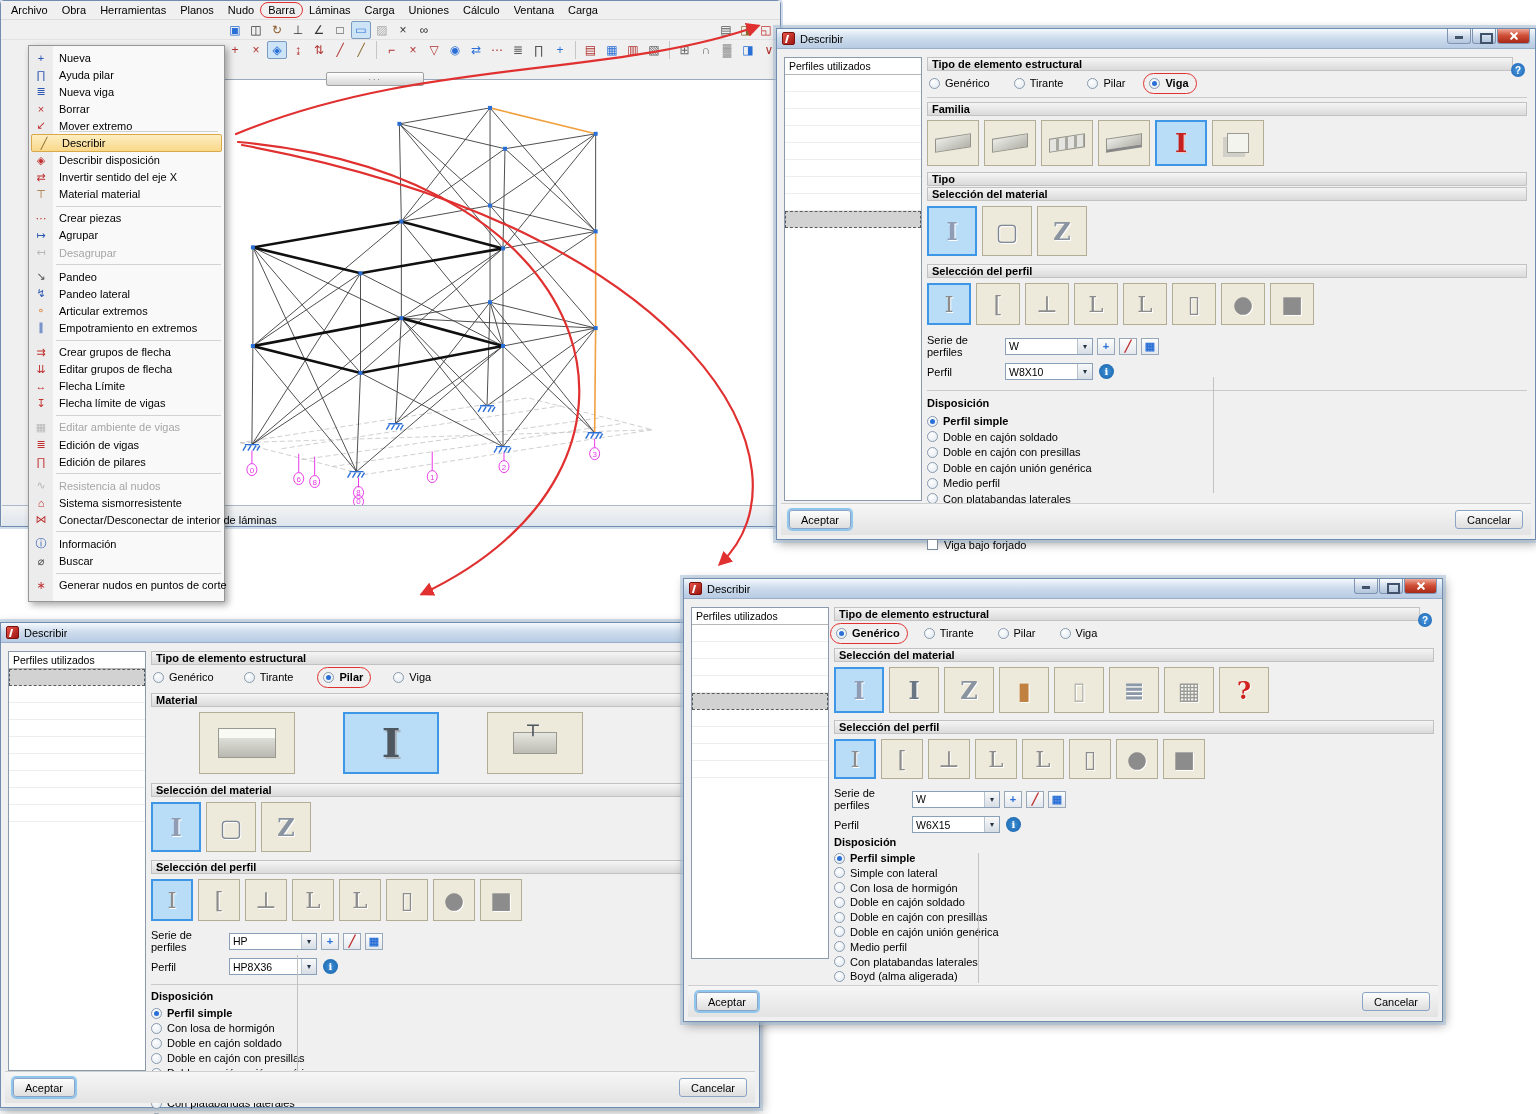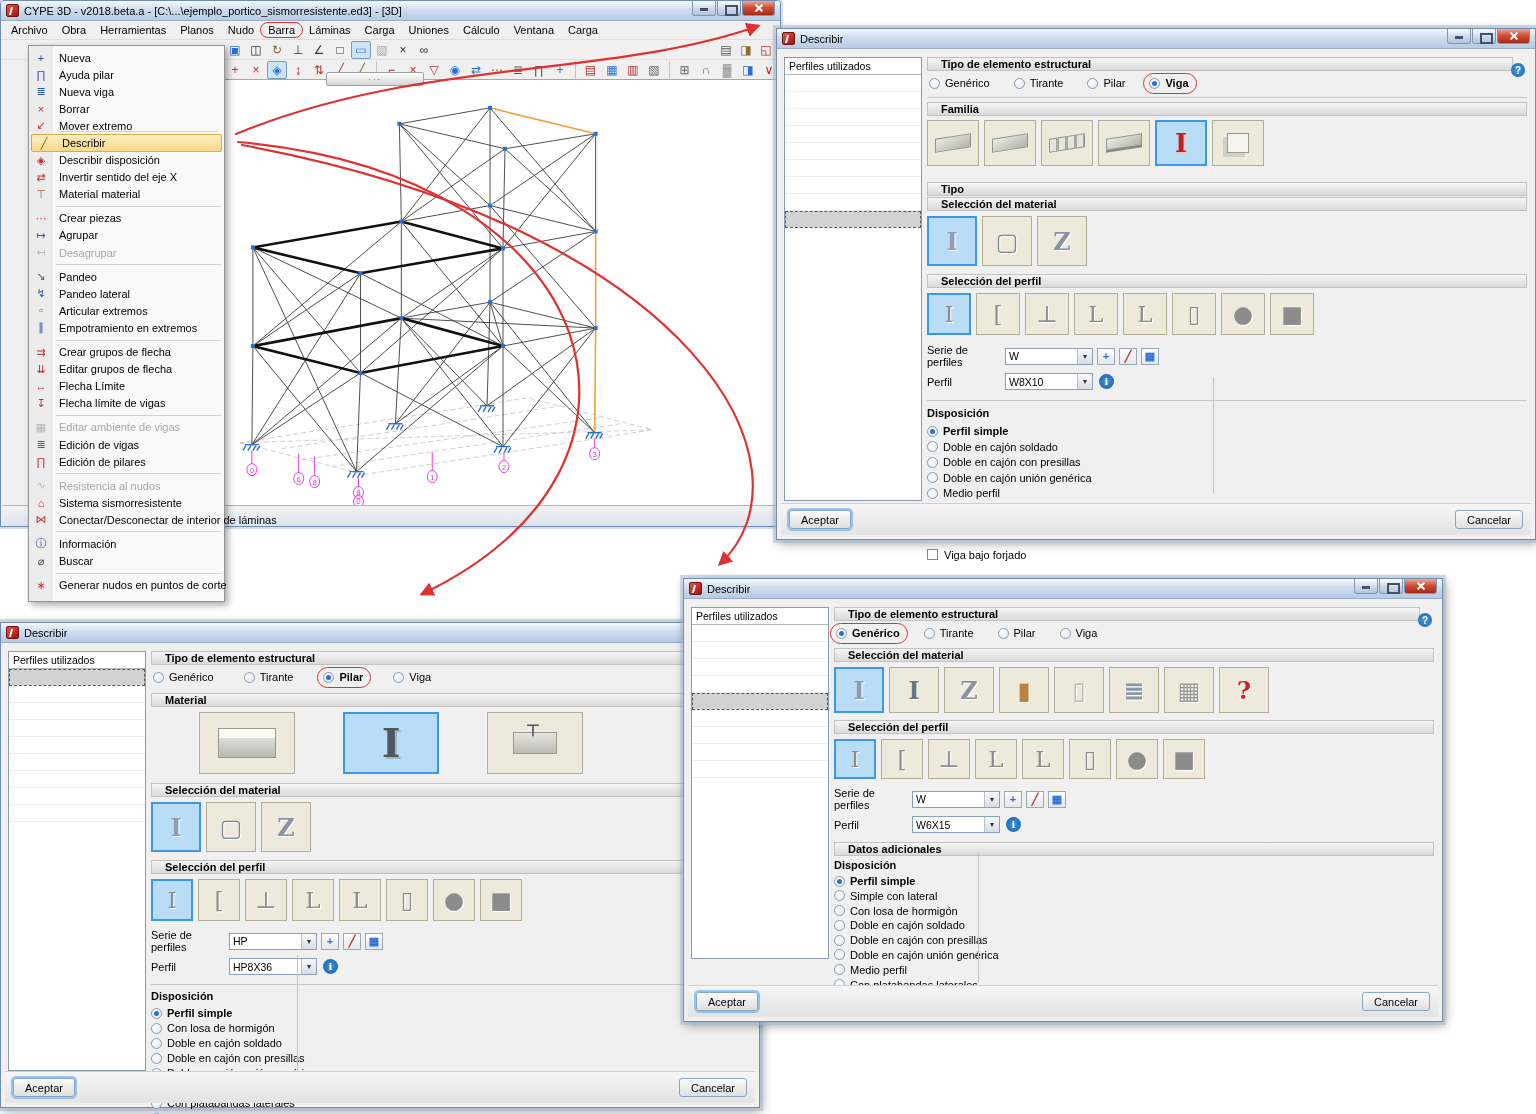--- a/index.html
+++ b/index.html
@@ -47,21 +47,21 @@
   .dialog{position:absolute;background:#f0f0f0;border:1px solid #708cae}
   #dialog1{left:776px;top:28px;width:760px;height:512px;z-index:30}
   #dialog2{left:0;top:622px;width:760px;height:486px;z-index:10}
   #dialog3{left:683px;top:578px;width:760px;height:444px;z-index:20}
   .dlg-body{position:absolute;left:0;right:0;top:20px;bottom:0}
   .plist{position:absolute;left:7px;top:8px;width:138px;background:#fff;border:1px solid #8b9bab}
   .plist-h{height:17px;line-height:17px;padding-left:4px;border-bottom:1px solid #b6b6b6;font-size:10.5px}
   .plist-item{height:17px;line-height:17px;padding-left:3px;border-bottom:1px solid #ededed;font-size:10.5px;white-space:nowrap}
   .plist-item.selected{background:#d2d2d2;outline:1px dashed #5a5a5a;outline-offset:-1px}
   .dcontent{position:absolute;left:150px;right:8px;top:8px;bottom:40px}
-  .shead{height:14px;line-height:13px;font-weight:bold;background:linear-gradient(#f5f5f5,#dadada);border:1px solid #c2c2c2;padding-left:13px;font-size:11px}
+  .shead{height:14px;line-height:13px;font-weight:bold;background:linear-gradient(#f5f5f5,#dadada);border:1px solid #c2c2c2;padding-left:4px;font-size:11px}
   .help{position:absolute;right:2px;top:6px;width:14px;height:14px;border-radius:50%;color:#fff;background:radial-gradient(#4a9ae0,#1a60b0);font-weight:bold;font-size:10px;display:flex;align-items:center;justify-content:center}
   .optrow{display:flex;gap:24px;margin:5px 2px 0 2px;height:14px}
   .opt{display:inline-flex;align-items:center;gap:5px;position:relative}
   .radio{width:11px;height:11px;flex:none;border-radius:50%;border:1px solid #8a9aac;background:radial-gradient(circle at 35% 30%,#fff,#dfe8f0)}
   .opt.selected .radio::after{content:"";display:block;width:5px;height:5px;margin:2px;border-radius:50%;background:#2a6fd6}
   .opt.selected .opt-label{font-weight:bold}
   .opt.circled::after{content:"";position:absolute;left:-6px;right:-8px;top:-3px;bottom:-4px;border:1.7px solid #e03030;border-radius:11px}
   .optcol{display:flex;flex-direction:column;gap:3.6px;align-items:flex-start}
   .sep-line{border:0;border-top:1px solid #c9c9c9}
   .btnrow{display:flex;gap:5px}
@@ -99,29 +99,20 @@
   .btn{height:19px;padding:0 11px;border:1px solid #8aa4c4;border-radius:3px;background:linear-gradient(#fdfdfd,#dedede);font-size:11px;display:flex;align-items:center}
   .btn.focus{box-shadow:0 0 0 2px #90c6ee}
   .btn.right{margin-left:auto}
   .bold{font-weight:bold}
   #overlay{position:absolute;left:0;top:0;width:1536px;height:1114px;z-index:100;pointer-events:none}
 </style>
 </head>
 <body>
 
 <div id="main-window" class="win">
-  <div class="tbar">
-    <span class="appico"></span>
-    <span class="ttl">CYPE 3D - v2018.beta.a - [C:\...\ejemplo_portico_sismorresistente.ed3] - [3D]</span>
-    <span class="winbtns">
-      <span class="wb min"></span>
-      <span class="wb max"></span>
-      <span class="wb close"></span>
-    </span>
-  </div>
   <div class="menubar">
 
   <span class="mb-item"><span>Archivo</span></span>
       <span class="mb-item"><span>Obra</span></span>
       <span class="mb-item"><span>Herramientas</span></span>
       <span class="mb-item"><span>Planos</span></span>
       <span class="mb-item"><span>Nudo</span></span>
       <span class="mb-item circled"><span>Barra</span></span>
       <span class="mb-item"><span>Láminas</span></span>
       <span class="mb-item"><span>Carga</span></span>
@@ -569,21 +560,21 @@
           <div class="imgbtn fam v-rail">
             <div class="fb"></div>
           </div>
           <div class="imgbtn fam selected v-ibeam">
             <div class="fb"></div>
           </div>
           <div class="imgbtn fam v-cube">
             <div class="fb"></div>
           </div>
         </div>
-      <div class="shead" style="margin-top:16px">Tipo</div>
+      <div class="shead" style="margin-top:6px">Tipo</div>
       <div class="shead" style="margin-top:1px">Selección del material</div>
       <div class="btnrow" style="margin-top:5px">
 
       <div class="imgbtn matg selected">
             <span class="ic" style="color: rgb(143, 156, 179);">I</span>
           </div>
           <div class="imgbtn matg">
             <span class="ic" style="color: rgb(125, 135, 150);">▢</span>
           </div>
           <div class="imgbtn matg">
@@ -985,21 +976,20 @@
           </span>
       </div>
       <div class="formrow" style="margin-top:5px">
         <span class="lbl">Perfil</span>
         <span class="sel">
             <span class="sel-v">W6X15</span>
             <span class="sel-a"></span>
           </span>
         <span class="info">i</span>
       </div>
-      <div class="shead" style="margin-top:9px">Datos adicionales</div>
       <div class="bold" style="margin-top:3px">Disposición</div>
       <div class="optcol" style="margin-top:4px;gap:2.8px">
 
       <span class="opt selected">
             <span class="radio"></span>
             <span class="opt-label">Perfil simple</span>
           </span>
           <span class="opt">
             <span class="radio"></span>
             <span class="opt-label">Simple con lateral</span>

